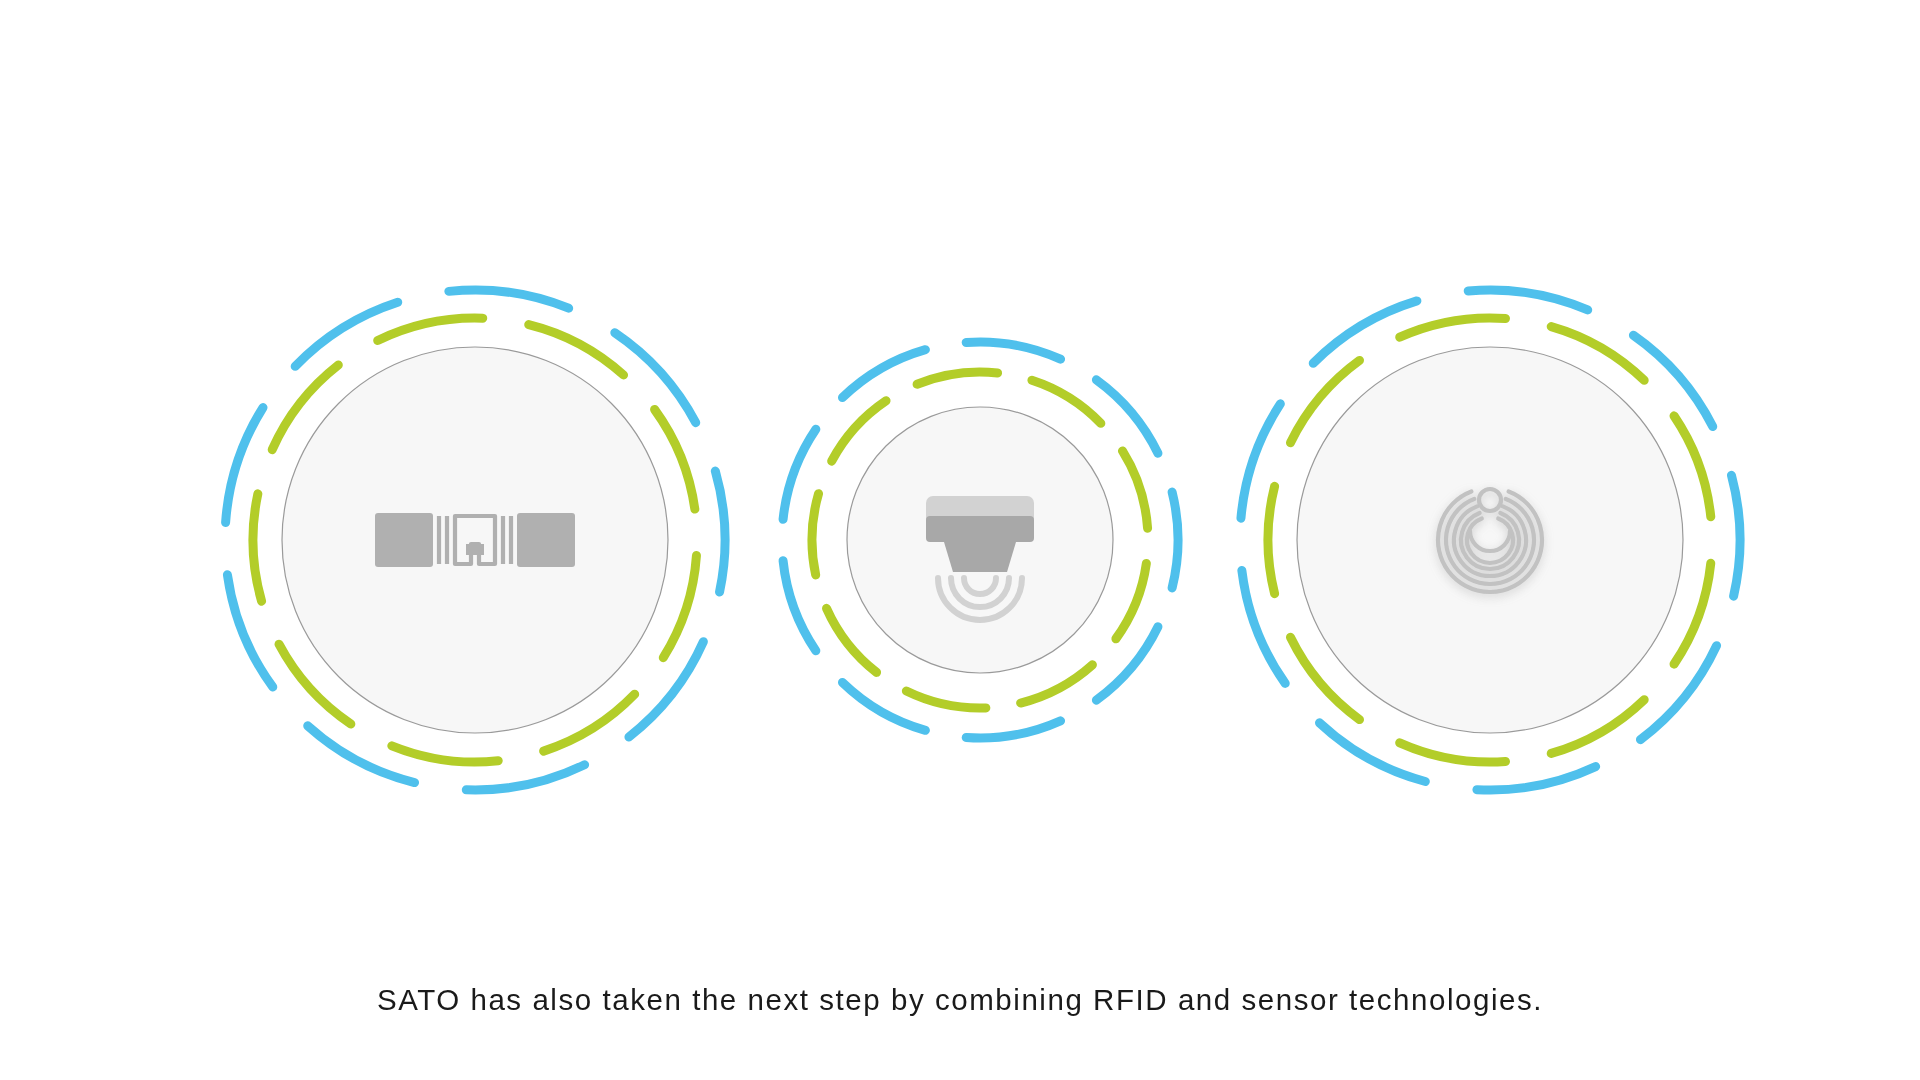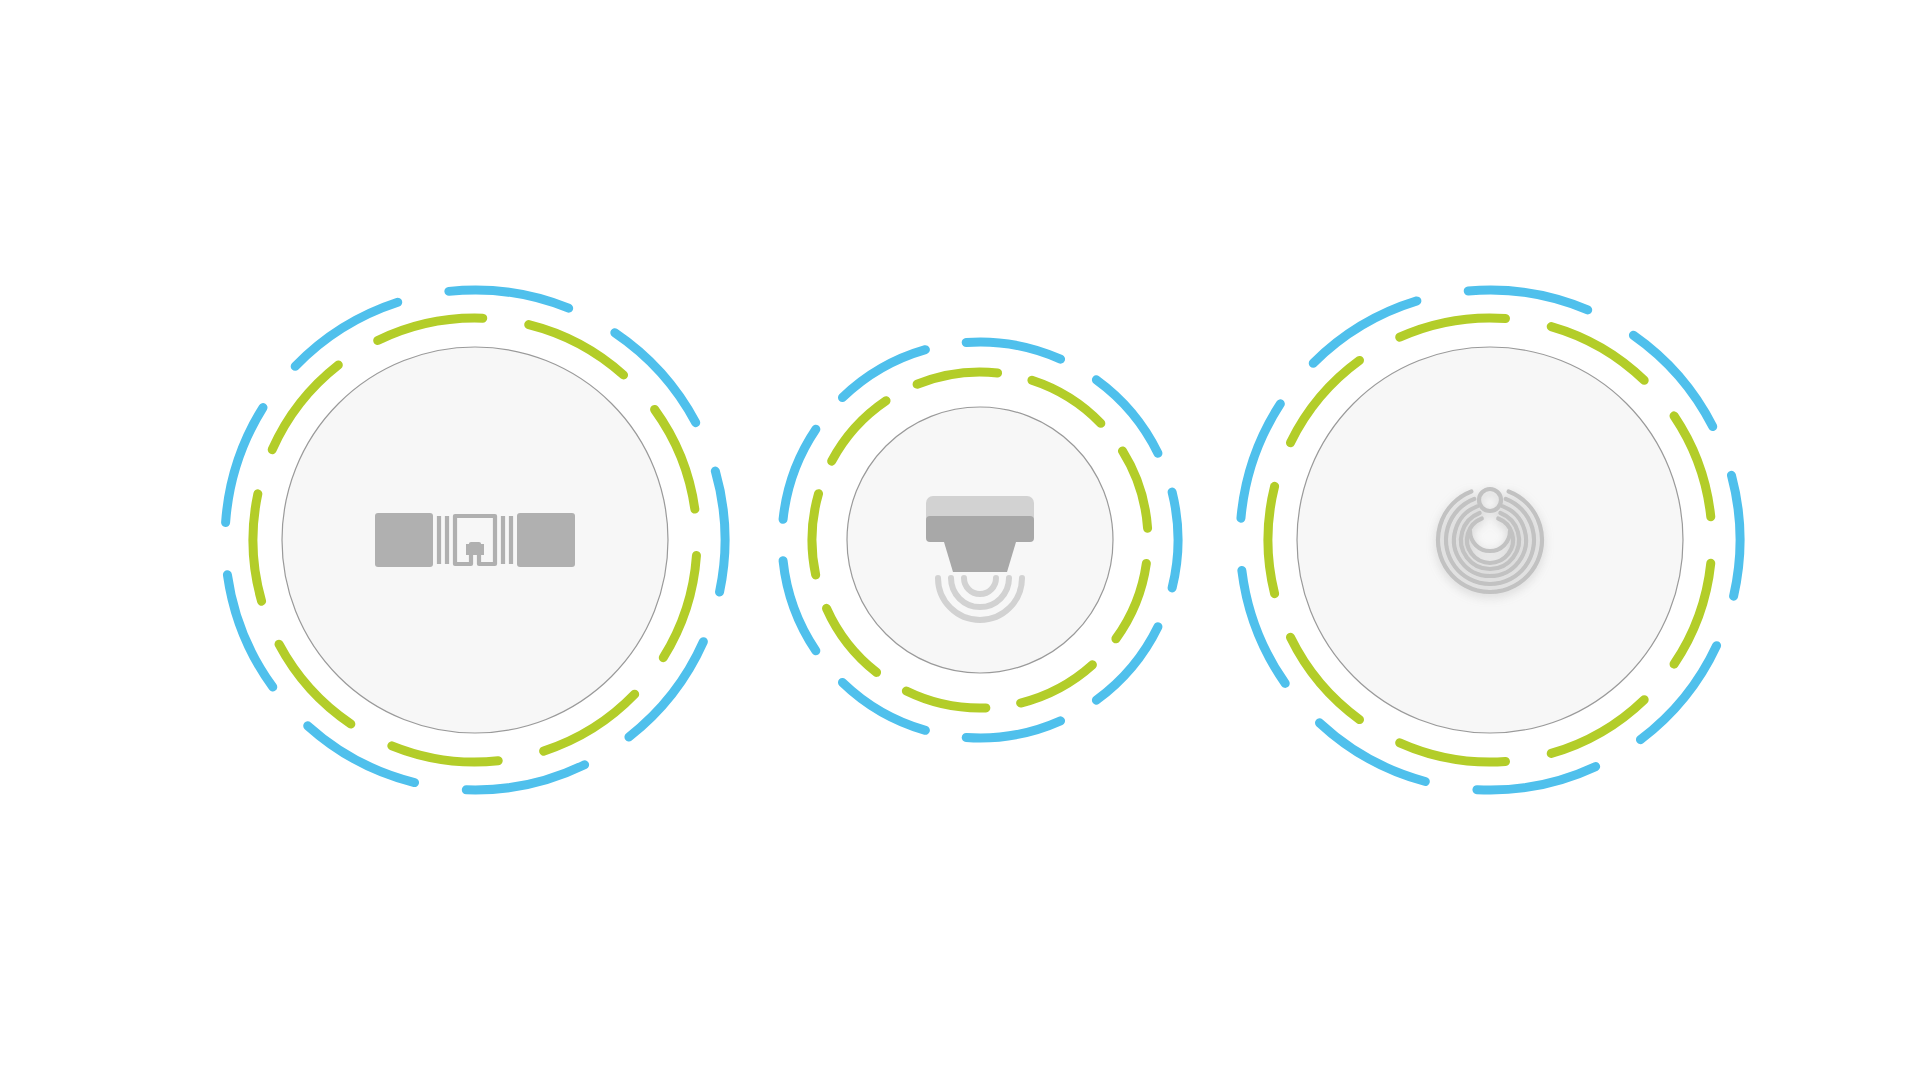--- a/index.html
+++ b/index.html
@@ -157,14 +157,17 @@
                 <path d="M 1498.24 518.53 A 23 23 0 1 1 1481.76 518.53" fill="none" stroke="#c2c2c2" stroke-width="4.2" stroke-linecap="round"></path>
                 <path d="M 1470 531 A 20 20 0 0 0 1510 531" fill="none" stroke="#c2c2c2" stroke-width="4.2" stroke-linecap="round"></path>
                 <circle cx="1490" cy="500" r="11" fill="none" stroke="#c2c2c2" stroke-width="4.2"></circle>
               </g>
             </g>
           </g>
         </g>
     </svg>
   </div>
 
+  <div class="caption-area">
+    <div class="caption-text">SATO has also taken the next step by combining RFID and sensor technologies.</div>
+  </div>
 
 </div>
 
 </body></html>

